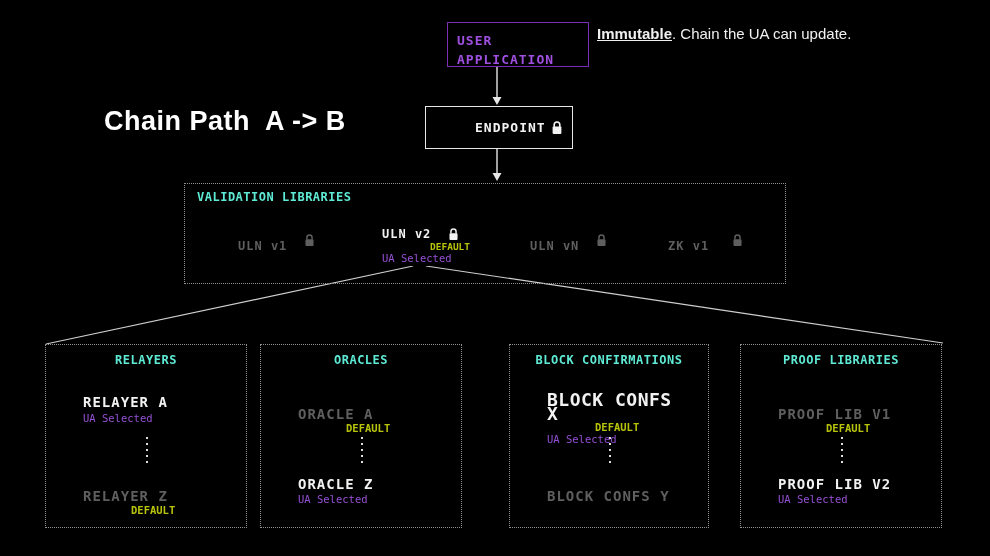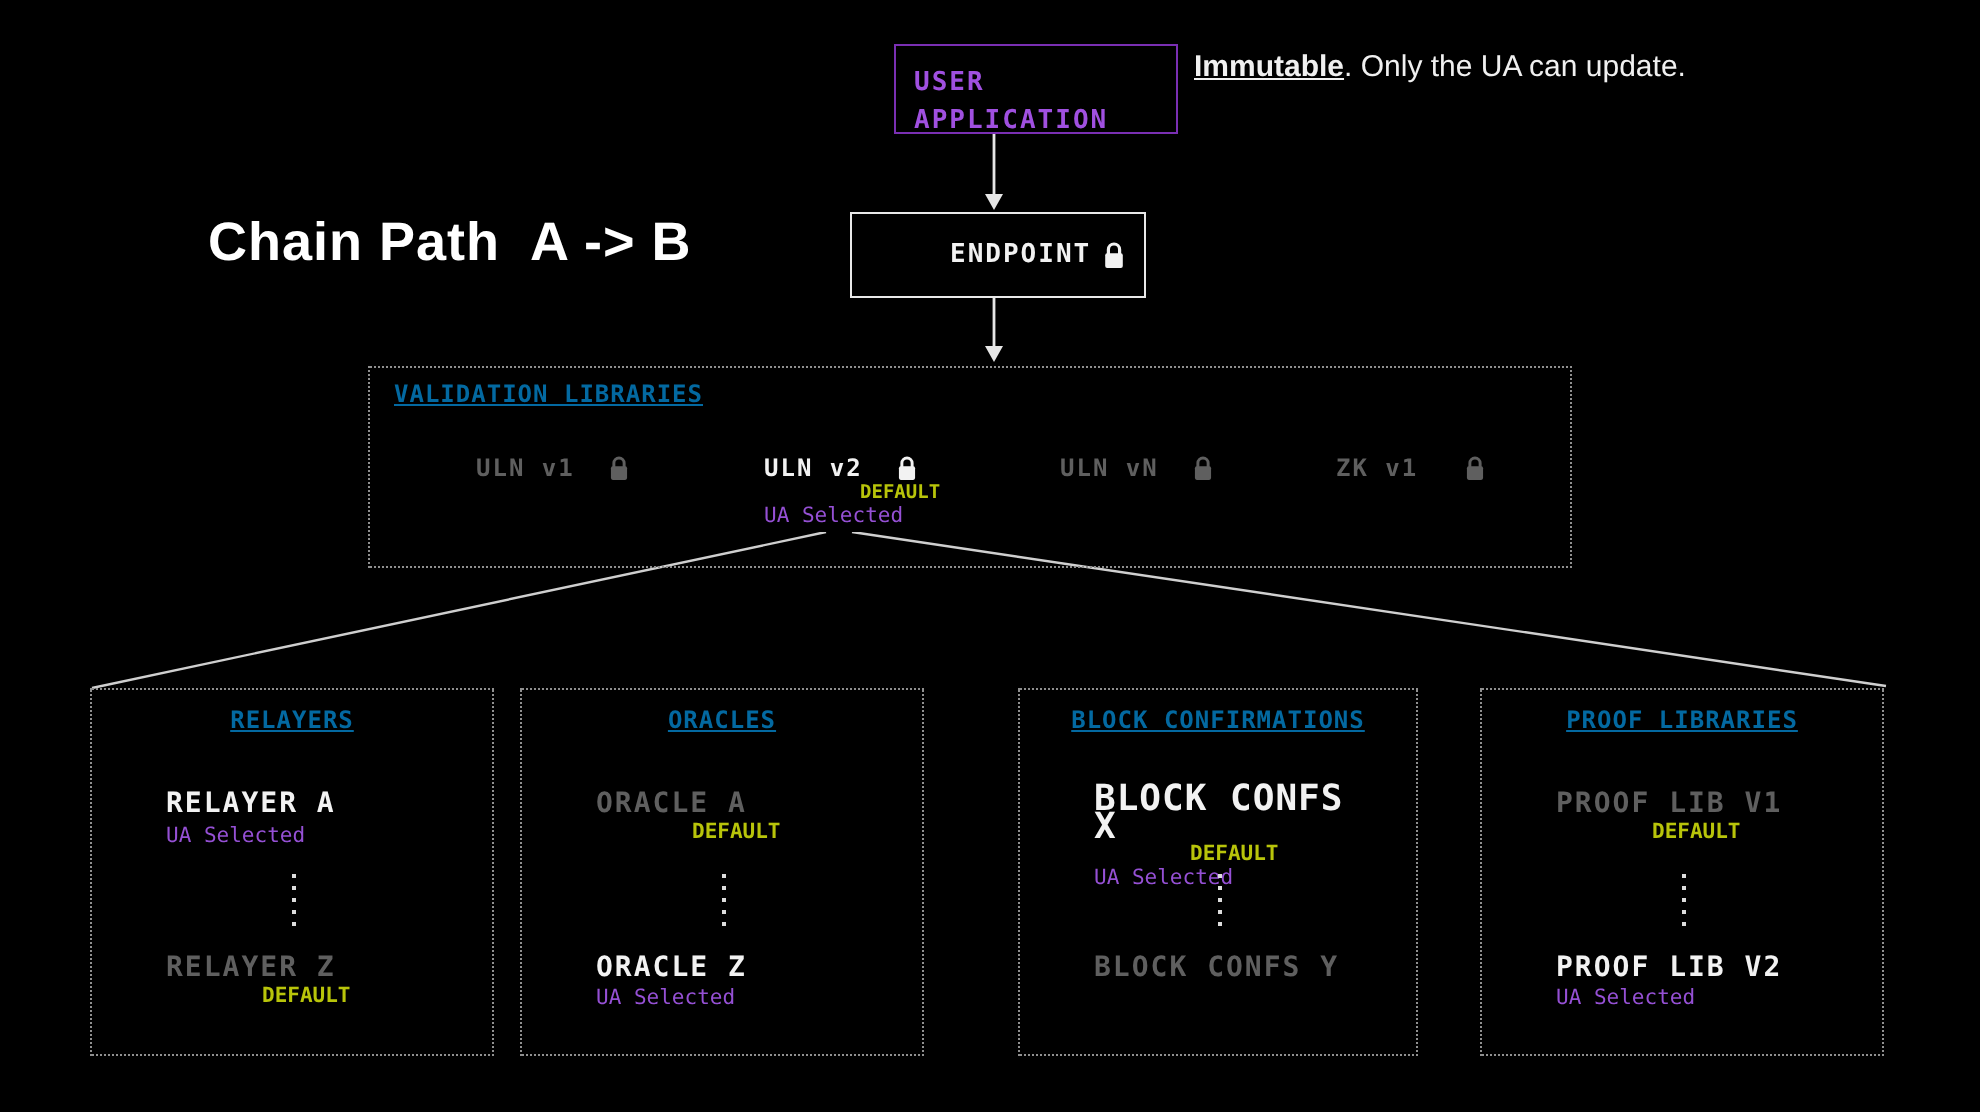--- a/index.html
+++ b/index.html
@@ -15,34 +15,34 @@
         font-family:"Liberation Sans",sans-serif;font-size:15px;}
   .note .b{font-weight:700;text-decoration:underline;}
 
   
   .box{position:absolute;box-sizing:border-box;border:1.5px solid;background:#000;}
   .b-purple{border-color:#7a2fb3;}
   .b-white{border-color:#e8e8e8;}
   .b-dim{border-color:#474747;}
   .t-purple{color:#a050e0;}
   .t-white{color:#f2f2f2;}
-  .t-dim{color:#5f5f5f;}
+  .t-dim{color:#5f5f5f;margin-top:12px;}
   .t-yellow{color:#b8c40a;font-weight:700;padding-left:48px;}
   .t-uapurple{color:#9550d4;}
 
   .toprow{display:flex;justify-content:space-between;align-items:center;}
   .userapp{left:427px;top:22px;width:142px;height:45px;padding:7px 9px;margin-left:20px;}
   .userapp .lbl{font-size:13px;font-weight:700;letter-spacing:1px;}
   .endpoint{left:425px;top:106px;width:148px;height:43px;padding:7px 9px;}
   .endpoint .lbl{font-size:13px;font-weight:700;letter-spacing:1px;margin-left:40px;}
 
   
   .container{position:absolute;box-sizing:border-box;border:1px dotted #8f8f8f;}
   .validation{left:184px;top:183px;width:602px;height:101px;}
-  .ctitle{font-size:12px;font-weight:700;color:#0369a1;text-decoration:underline;
+  .ctitle{font-size:12px;font-weight:700;color:#5eead4;
           letter-spacing:0.5px;}
   .vtitle{position:absolute;left:12px;top:6px;}
   .gtitle{position:absolute;top:8px;left:0;right:0;text-align:center;}
 
   .vnode{position:absolute;top:37px;height:45px;box-sizing:border-box;border:1.5px solid;
          padding:5px 8px;display:flex;flex-direction:column;background:#000;}
   .vnode .lblrow{display:flex;justify-content:space-between;align-items:center;}
   .vnode .lbl{font-size:12px;font-weight:700;letter-spacing:1px;}
   .vnode .def{font-size:9.5px;line-height:11px;}
   .vnode .ua{font-size:10.5px;line-height:12px;}
@@ -71,21 +71,21 @@
   <svg class="overlay" viewBox="0 0 990 556" xmlns="http://www.w3.org/2000/svg">
     <line x1="497" y1="67" x2="497" y2="99" stroke="#e6e6e6" stroke-width="1.4"></line>
     <polygon points="492.5,97 501.5,97 497,105" fill="#e6e6e6"></polygon>
     <line x1="497" y1="149" x2="497" y2="175" stroke="#e6e6e6" stroke-width="1.4"></line>
     <polygon points="492.5,173 501.5,173 497,181" fill="#e6e6e6"></polygon>
     <line x1="413" y1="266" x2="46" y2="344" stroke="#cfcfcf" stroke-width="1.2"></line>
     <line x1="426" y1="266" x2="943" y2="343" stroke="#cfcfcf" stroke-width="1.2"></line>
   </svg>
 
   <h1 class="heading">Chain Path  A -&gt; B</h1>
-  <p class="note"><span class="b">Immutable</span><span>. Only the UA can update.</span></p>
+  <p class="note"><span class="b">Immutable</span><span>. Chain the UA can update.</span></p>
 
   <div class="box b-purple userapp">
     <span class="lbl t-purple">USER APPLICATION</span>
   </div>
 
   <div class="box b-white endpoint toprow">
     <span class="lbl t-white">ENDPOINT</span>
     <svg class="lock" width="12" height="15" viewBox="0 0 12 15">
       <path d="M3.2 7V4.8a2.8 2.8 0 0 1 5.6 0V7" fill="none" stroke="#f2f2f2" stroke-width="1.6"></path>
       <rect x="1.6" y="6.6" width="8.8" height="7.4" rx="1" fill="#f2f2f2"></rect>

